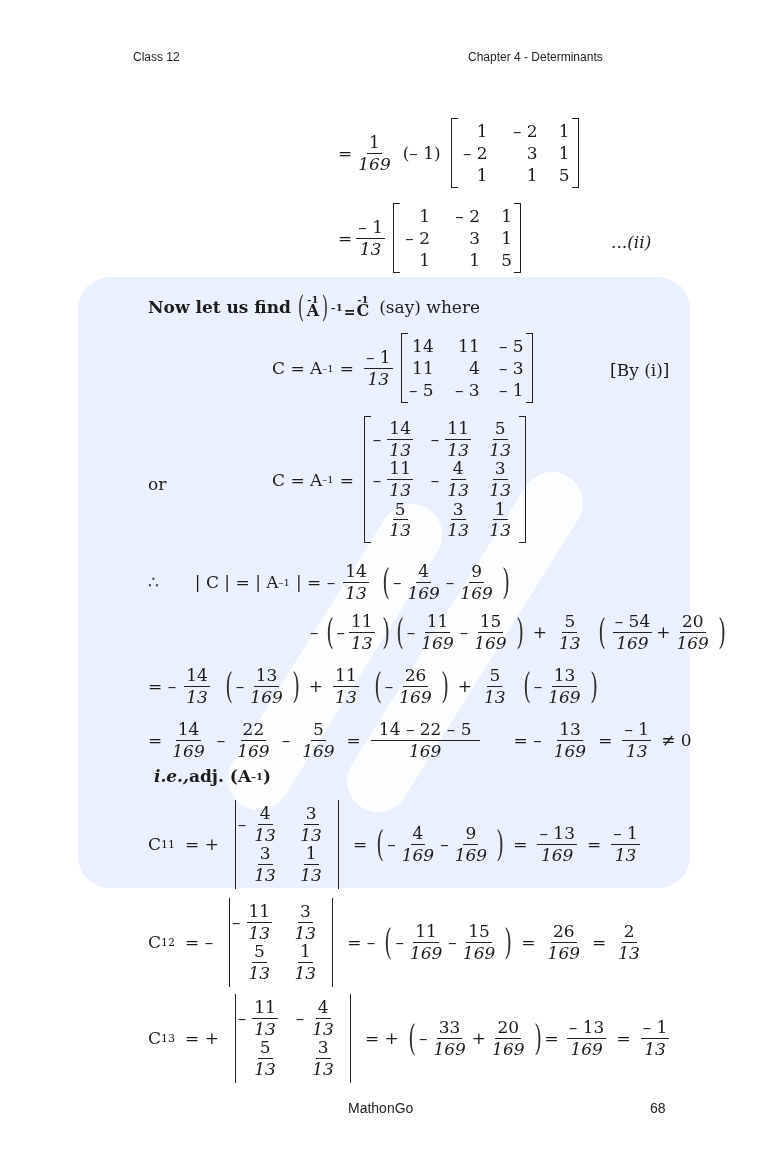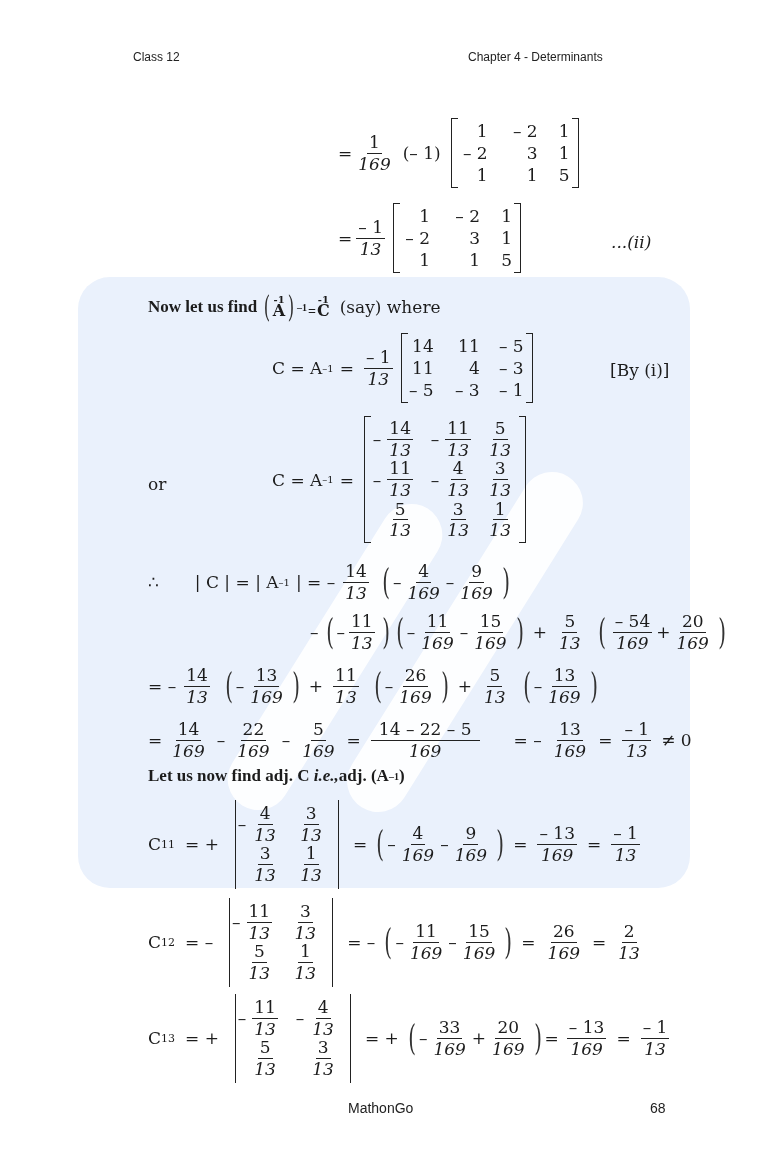--- a/index.html
+++ b/index.html
@@ -25,21 +25,21 @@
   .op { margin: 0 6px; }
   .paren { font-size: 36px; font-weight: 200; line-height: 1; transform: scaleX(0.55); display: inline-block; color: #333; }
   .bmat { display: inline-grid; border-left: 1.4px solid #222; border-right: 1.4px solid #222; position: relative; padding: 3px 8px; row-gap: 2px; column-gap: 14px; margin: 0 4px; }
   .bmat::before, .bmat::after { content: ""; position: absolute; width: 6px; top: 0; bottom: 0; border-top: 1.4px solid #222; border-bottom: 1.4px solid #222; }
   .bmat::before { left: 0; }
   .bmat::after { right: 0; }
   .bmat .cell { text-align: right; display: flex; align-items: center; justify-content: flex-end; }
   .dmat { display: inline-grid; border-left: 1.4px solid #222; border-right: 1.4px solid #222; padding: 4px 10px; column-gap: 18px; margin: 0 4px; }
   .dmat .cell { display: flex; align-items: center; justify-content: flex-end; }
   .neg { margin-right: 2px; }
-  .bold { font-weight: bold; font-family: Liberation Serif, serif; }
+  .bold { font-weight: bold; }
   sup { font-size: 10px; vertical-align: 8px; }
   sub { font-size: 11px; vertical-align: -3px; }
   .ital { font-style: italic; }
 </style>
 </head>
 <body>
 
 <div class="hdr left">Class 12</div>
 <div class="hdr right">Chapter 4 - Determinants</div>
 
@@ -323,21 +323,21 @@
     </span>
   <span class="op">=</span>
   <span class="frac">
       <span class="num">– 1</span>
       <span class="den">13</span>
     </span>
   <span style="margin-left:6px;">≠ 0</span>
 </div>
 
 <div class="line bold" style="left:148px; top:766px;">
-  <span>Let us now find adj. C </span>&nbsp;<span class="ital">i.e.,</span><span> adj. (A</span><sup>–1</sup><span>)</span>
+  &nbsp;<span class="ital">i.e.,</span><span> adj. (A</span><sup>–1</sup><span>)</span>
 </div>
 
 <div class="line" style="left:148px; top:800px;">
   <span>C</span>
     <sub>11</sub>
   <span class="op" style="margin-left:10px;">= +</span>
   <span class="dmat" style="grid-template-columns: 36px 28px; margin-left:10px;">
     <span class="cell">
         <span class="neg">–</span>
         <span class="frac">

